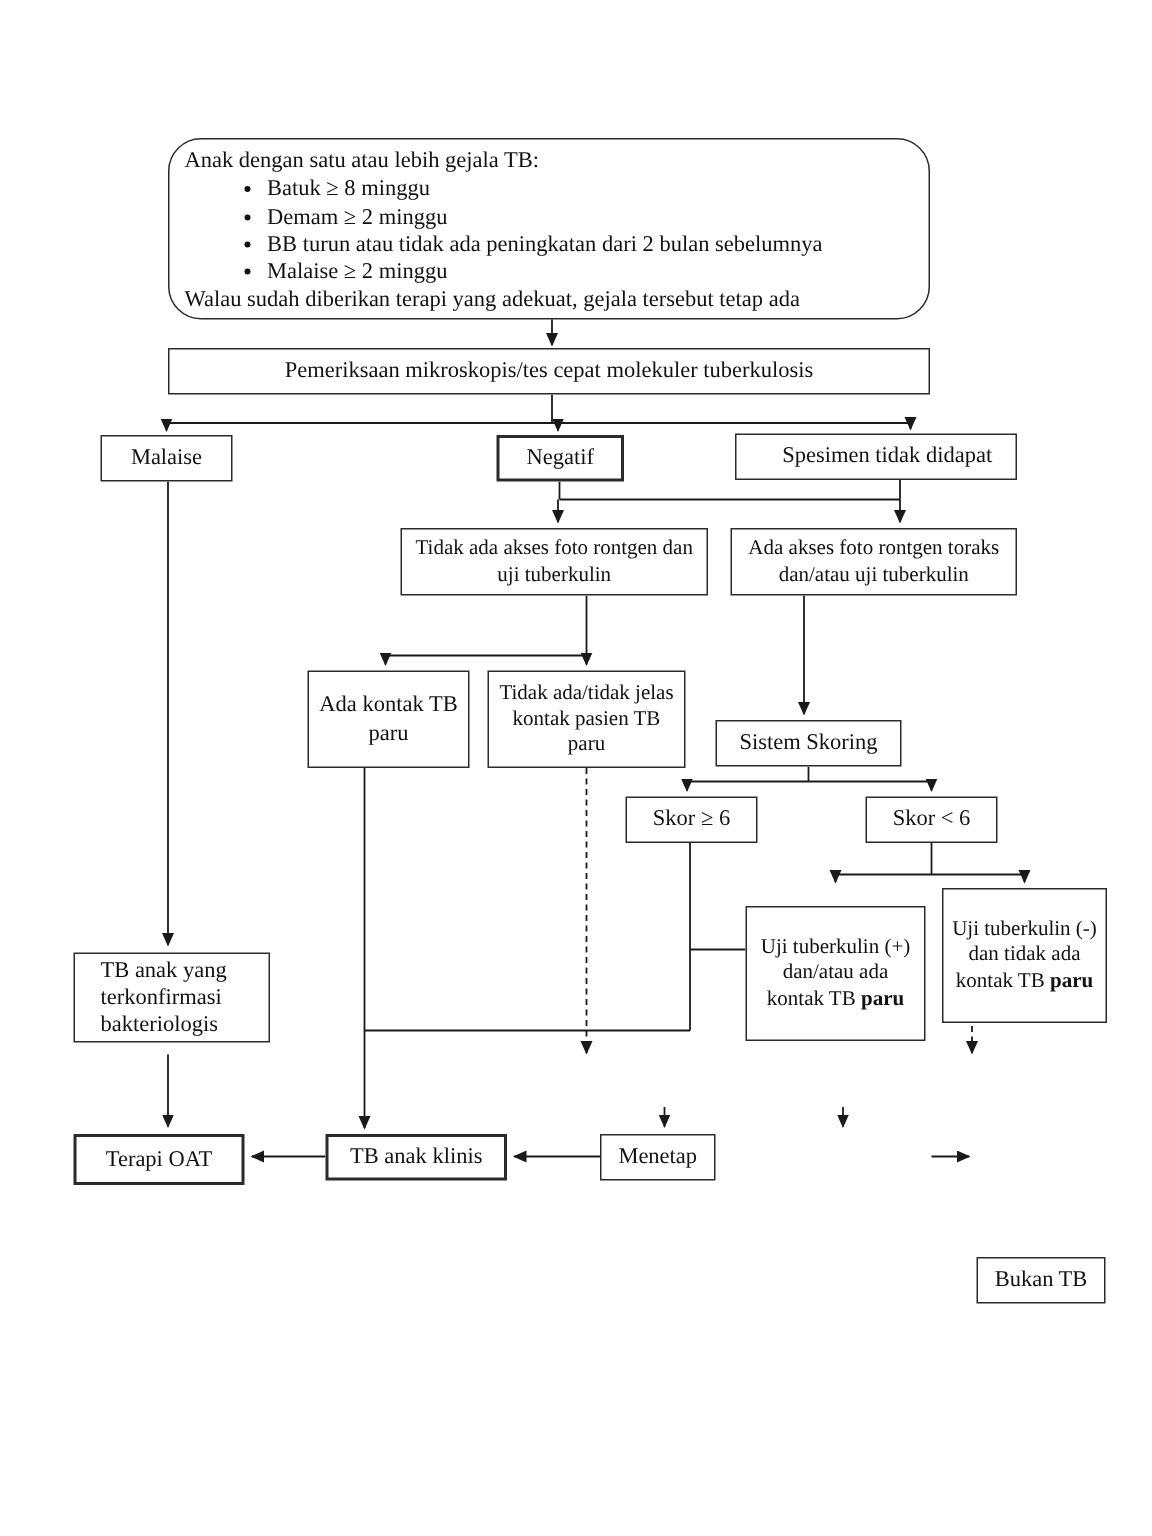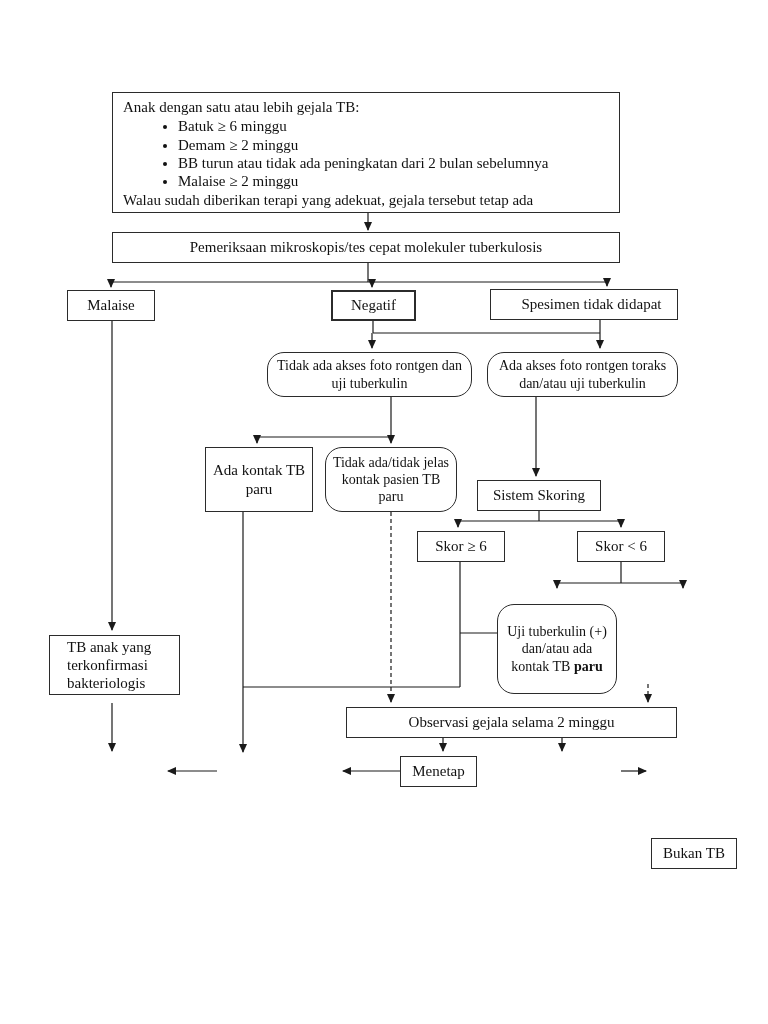--- a/index.html
+++ b/index.html
@@ -16,21 +16,21 @@
     position: absolute; z-index: 1;
     box-sizing: border-box;
     background: #ffffff;
     border: 1px solid #2b2b2b;
     display: flex; align-items: center; justify-content: center;
     text-align: center;
     font-size: 15px; line-height: 1.22;
     padding: 2px 4px;
   }
   .node.thick { border-width: 2px; }
-  .node.small { font-size: 14px; border-radius: 17px; }
+  .node.small { font-size: 14px; }
   
   .node.symptoms {
     display: block; text-align: left;
     padding: 5px 10px; font-size: 15px; line-height: 1.22;
   }
   .symptoms ul {
     margin: 1px 0 1px 0; padding-left: 55px;
     list-style: disc outside;
   }
   .symptoms li { margin: 0; }
@@ -94,24 +94,24 @@
 
       <path d="M443,738 L443,751" marker-end="url(#arr)"></path>
       <path d="M562,738 L562,751" marker-end="url(#arr)"></path>
 
       <path d="M217,771 L168,771" marker-end="url(#arr)"></path>
       <path d="M400,771 L343,771" marker-end="url(#arr)"></path>
       <path d="M621,771 L646,771" marker-end="url(#arr)"></path>
     </g>
   </svg>
 
-  <div class="node symptoms" style="left:112px; top:92px; width:508px; height:121px;">
+  <div class="node symptoms" style="left:112px; top:92px; width:508px; height:121px;border-radius:22px;">
     <div>Anak dengan satu atau lebih gejala TB:</div>
     <ul>
-      <li>Batuk ≥ 6 minggu</li>
+      <li>Batuk ≥ 8 minggu</li>
       <li>Demam ≥ 2 minggu</li>
       <li>BB turun atau tidak ada peningkatan dari 2 bulan sebelumnya</li>
       <li>Malaise ≥ 2 minggu</li>
     </ul>
     <div>Walau sudah diberikan terapi yang adekuat, gejala tersebut tetap ada</div>
   </div>
 
   <div class="node" style="left:112px; top:232px; width:508px; height:31px;text-align:right;">
     <span>Pemeriksaan mikroskopis/tes cepat molekuler tuberkulosis</span>
   </div>
@@ -154,30 +154,37 @@
 
   <div class="node" style="left:577px; top:531px; width:88px; height:31px;">
     <span>Skor &lt; 6</span>
   </div>
 
   <div class="node small" style="left:497px; top:604px; width:120px; height:90px;">
     <span><span>Uji tuberkulin (+) dan/atau ada kontak TB</span>
       <b>paru</b></span>
   </div>
 
+  <div class="node small" style="left:628px; top:592px; width:110px; height:90px;">
+    <span><span>Uji tuberkulin (-) dan tidak ada kontak TB</span>
+      <b>paru</b></span>
+  </div>
 
   <div class="node konfirmasi-box" style="left:49px; top:635px; width:131px; height:60px;">
     <span>TB anak yang terkonfirmasi bakteriologis</span>
   </div>
 
-  <div class="node" style="left:346px; top:707px; width:331px; height:31px;">
-    <span>Observasi gejala selama 2 minggu</span>
+
+  <div class="node thick" style="left:49px; top:756px; width:114px; height:34px;">
+    <span>Terapi OAT</span>
   </div>
 
-
+  <div class="node thick" style="left:217px; top:756px; width:121px; height:31px;">
+    <span>TB anak klinis</span>
+  </div>
 
   <div class="node" style="left:400px; top:756px; width:77px; height:31px;">
     <span>Menetap</span>
   </div>
 
 
   <div class="node" style="left:651px; top:800px; width:86px; height:31px;margin-top:38px;">
     <span>Bukan TB</span>
   </div>
 

